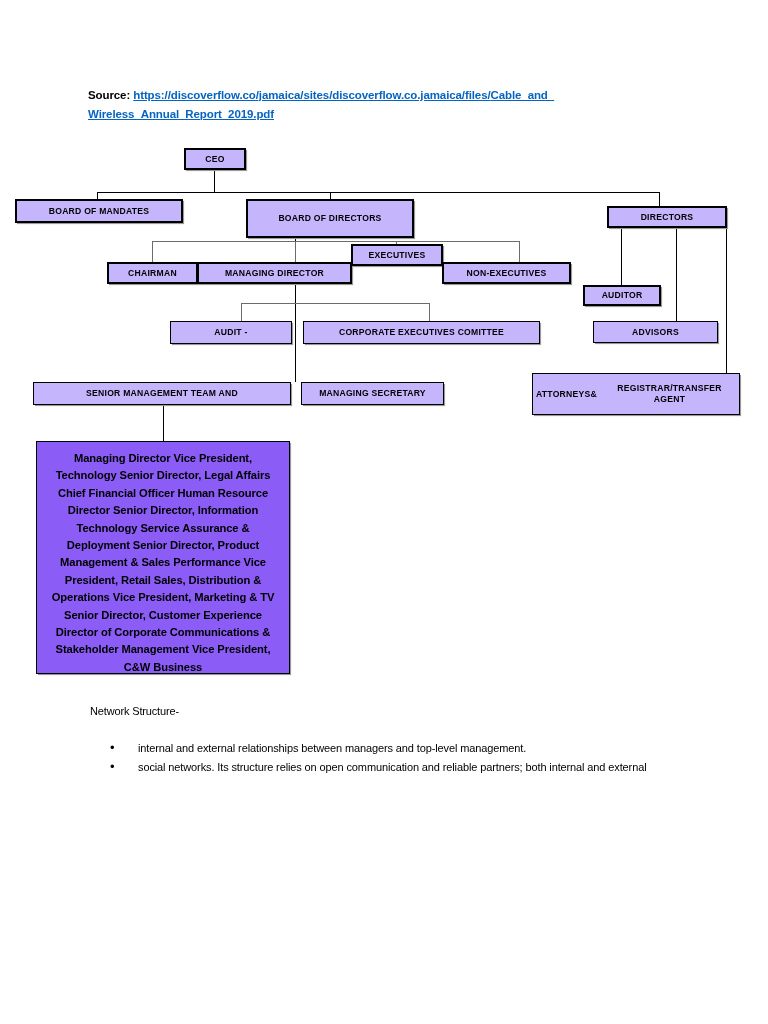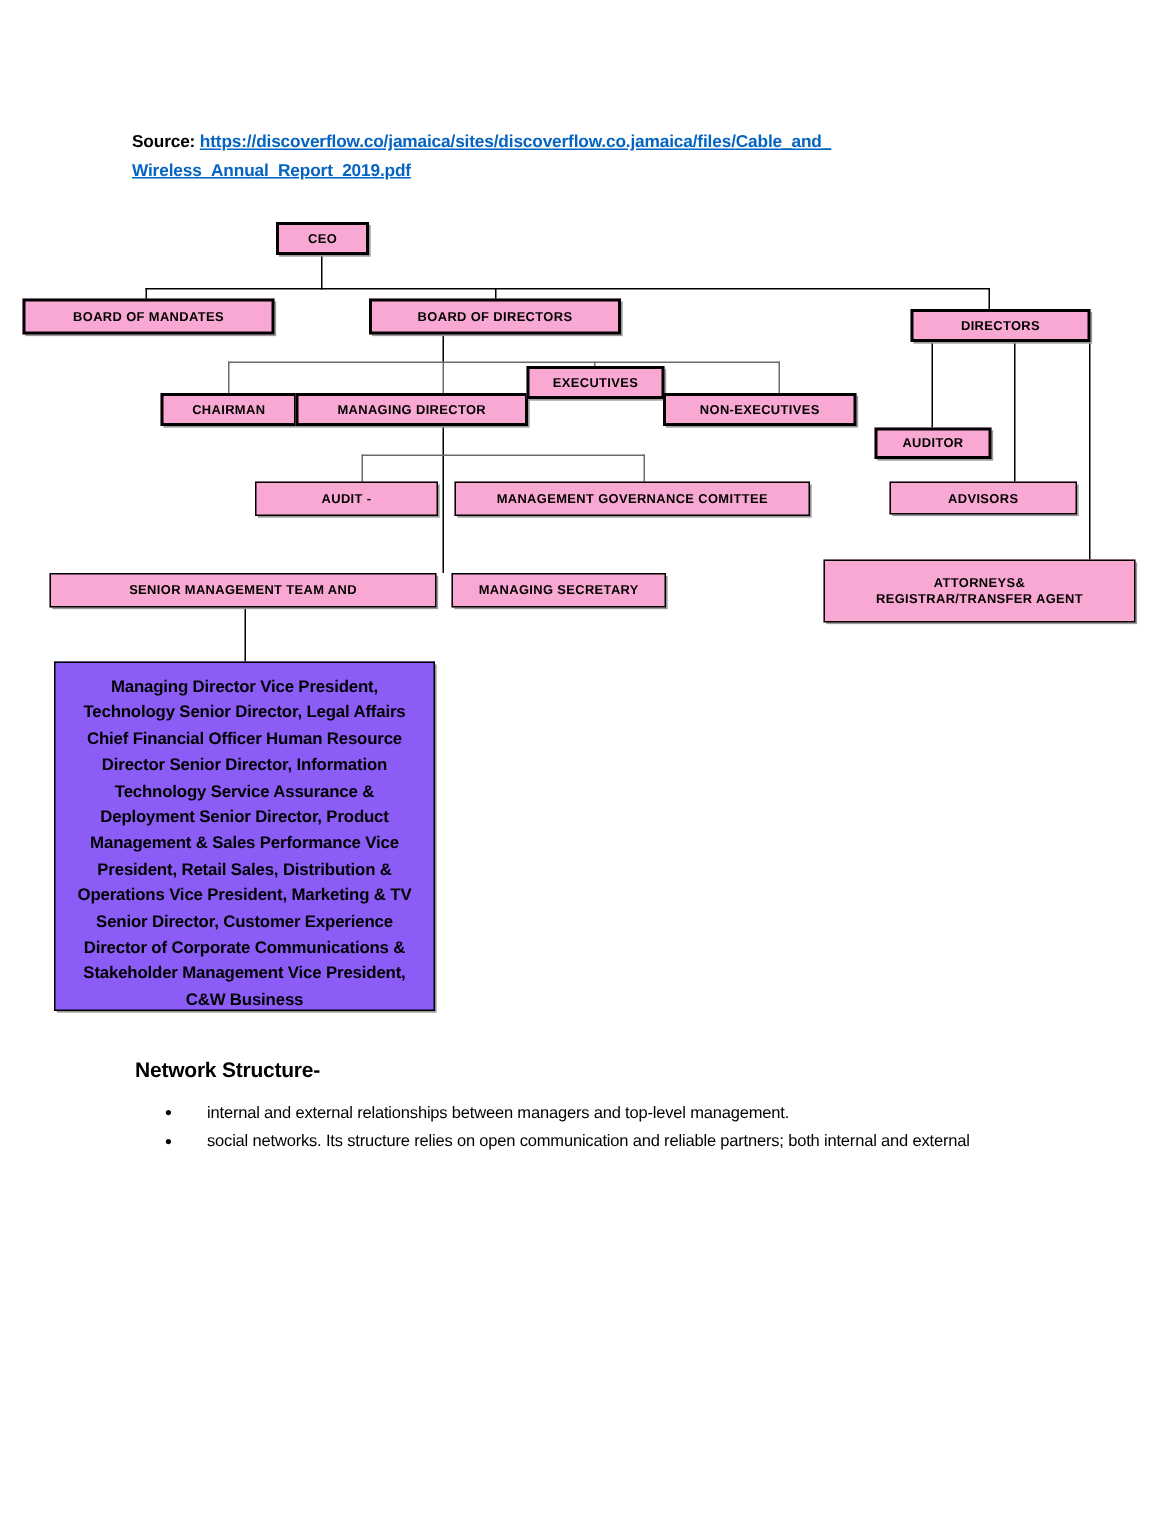--- a/index.html
+++ b/index.html
@@ -41,21 +41,21 @@
     left: 0;
     top: 0;
     width: 768px;
     height: 1024px;
   }
 
   .node {
     position: absolute;
     box-sizing: border-box;
     border: 1.4px solid #000;
-    background: #f9a8d4;
+    background: #c4b5fd;
     display: flex;
     align-items: center;
     justify-content: center;
     text-align: center;
     font-size: 8.6px;
     font-weight: bold;
     letter-spacing: 0.25px;
     line-height: 11px;
     z-index: 3;
     box-shadow: 1.5px 1.5px 0 -0.4px #9a9a9a;
@@ -100,24 +100,24 @@
   }
 
   
   #network-section {
     position: absolute;
     left: 90px;
     top: 705px;
     width: 600px;
   }
   #network-heading {
-    font-size: 14px;
-    font-weight: bold;
+    font-size: 11px;
+    font-weight: normal;
     letter-spacing: -0.15px;
-    margin-bottom: 13px;
+    margin-bottom: 23px;
   }
   #network-list {
     list-style: none;
     margin: 0;
     padding: 0;
   }
   #network-list li {
     position: relative;
     padding-left: 48px;
     font-size: 11px;
@@ -151,21 +151,21 @@
   <div class="ln v" style="left:659px; top:192px; height:17px;"></div>
 
   <div class="node thick" style="left:184px; top:148px; width:62px; height:22px;">
     <span class="node-text">CEO</span>
   </div>
 
   <div class="node thick" style="left:15px; top:199px; width:168px; height:24px;">
     <span class="node-text">BOARD OF MANDATES</span>
   </div>
 
-  <div class="node thick" style="left:246px; top:199px; width:168px; height:24px;">
+  <div class="node thick" style="left:246px; top:199px; width:168px; height:39px;">
     <span class="node-text">BOARD OF DIRECTORS</span>
   </div>
 
   <div class="node thick" style="left:607px; top:206px; width:120px; height:22px;">
     <span class="node-text">DIRECTORS</span>
   </div>
 
   <div class="ln v" style="left:295px; top:223px; height:19px;"></div>
   <div class="ln h gray" style="left:152px; top:241px; width:368px;"></div>
   <div class="ln v gray" style="left:152px; top:241px; height:21px;"></div>
@@ -189,41 +189,41 @@
   <div class="ln v" style="left:295px; top:284px; height:98px;"></div>
 
   <div class="ln h gray" style="left:241px; top:303px; width:189px;"></div>
   <div class="ln v gray" style="left:241px; top:303px; height:19px;"></div>
   <div class="ln v gray" style="left:429px; top:303px; height:19px;"></div>
 
   <div class="node" style="left:170px; top:321px; width:122px; height:23px;">
     <span class="node-text">AUDIT -</span>
   </div>
   <div class="node" style="left:303px; top:321px; width:237px; height:23px;">
-    <span class="node-text">MANAGEMENT GOVERNANCE COMITTEE</span>
+    <span class="node-text">CORPORATE EXECUTIVES COMITTEE</span>
   </div>
 
   <div class="ln v" style="left:621px; top:228px; height:57px;"></div>
   <div class="ln v" style="left:676px; top:228px; height:93px;"></div>
   <div class="ln v" style="left:726px; top:228px; height:145px;"></div>
 
   <div class="node thick" style="left:583px; top:285px; width:78px; height:21px;">
     <span class="node-text">AUDITOR</span>
   </div>
   <div class="node" style="left:593px; top:321px; width:125px; height:22px;">
     <span class="node-text">ADVISORS</span>
   </div>
 
   <div class="node" style="left:33px; top:382px; width:258px; height:23px;">
     <span class="node-text">SENIOR MANAGEMENT TEAM AND</span>
   </div>
   <div class="node" style="left:301px; top:382px; width:143px; height:23px;">
     <span class="node-text">MANAGING SECRETARY</span>
   </div>
-  <div class="node" style="left:549px; top:373px; width:208px; height:42px; flex-direction:column;">
+  <div class="node" style="left:532px; top:373px; width:208px; height:42px; ">
     <span class="node-text">ATTORNEYS&amp;</span>
     <span class="node-text">REGISTRAR/TRANSFER AGENT</span>
   </div>
 
   <div class="ln v" style="left:163px; top:405px; height:36px;"></div>
 </div>
 
 <div id="roster-box">
   <span id="roster-text">Managing Director Vice President, Technology Senior Director, Legal Affairs Chief Financial Officer Human Resource Director Senior Director, Information Technology Service Assurance &amp; Deployment Senior Director, Product Management &amp; Sales Performance Vice President, Retail Sales, Distribution &amp; Operations Vice President, Marketing &amp; TV Senior Director, Customer Experience Director of Corporate Communications &amp; Stakeholder Management Vice President, C&amp;W Business</span>
 </div>

